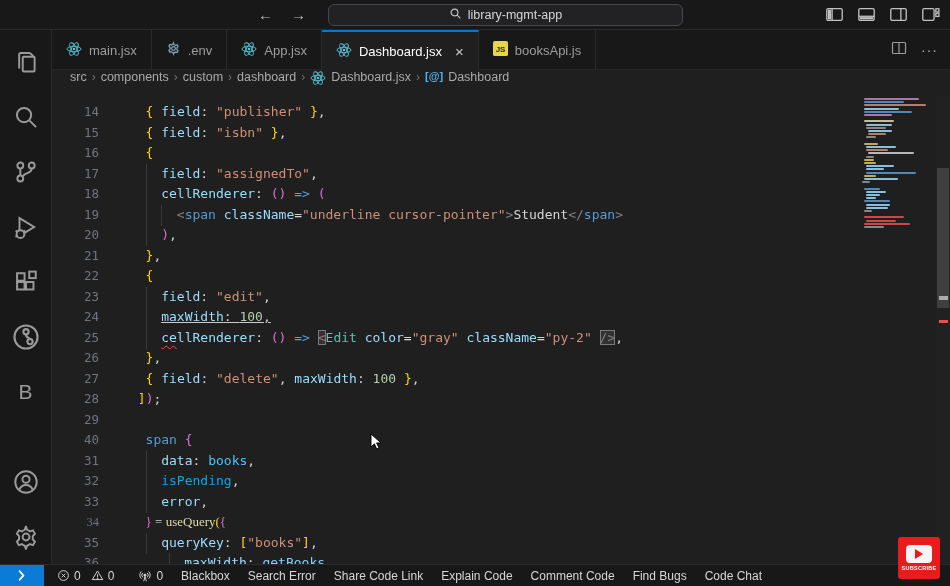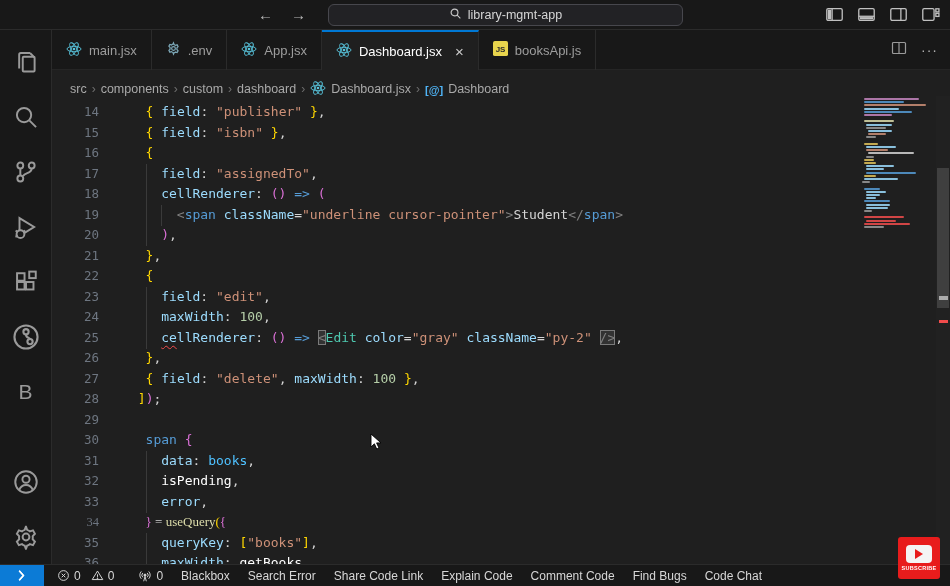--- a/index.html
+++ b/index.html
@@ -29,21 +29,21 @@
   .abitem .btxt { font-size:21px; color:#9a9a9a; font-family:"Liberation Sans",sans-serif; }
   .editorcol { flex:1; display:flex; flex-direction:column; min-width:0; }
   
   .tabbar { height:40px; background:#181818; display:flex; border-bottom:1px solid #252525; }
   .tab { height:40px; display:flex; align-items:center; gap:7px; padding:0 14px;
     border-right:1px solid #2b2b2b; color:#9d9d9d; font-size:13px; white-space:nowrap; }
   .tab.active { background:#1f1f1f; color:#ffffff; border-top:2px solid #0078d4; }
   .tab .close { margin-left:6px; font-size:15px; color:#cccccc; }
   .tabctrl { margin-left:auto; display:flex; align-items:center; gap:14px; padding-right:12px; color:#b0b0b0; }
   
-  .breadcrumbs { height:26px; background:#1f1f1f; display:flex; align-items:flex-end;
+  .breadcrumbs { height:26px; background:#1f1f1f; display:flex; align-items:flex-start;
     padding-left:18px; gap:5px; color:#a9a9a9; font-size:12.5px; }
   .breadcrumbs .sep { color:#6e6e6e; font-size:12px; }
   .breadcrumbs .bcicon { display:flex; align-items:center; }
   .symtag { color:#4fb4f6; font-size:11px; font-weight:bold; }
   
   .codewrap { position:relative; flex:1; background:#1f1f1f; overflow:hidden;
     font-family:"DejaVu Sans Mono", monospace; font-size:13px; }
   .cl { position:absolute; left:0; right:0; height:21px; display:flex; }
   .ln { width:78px; flex:none; text-align:right; padding-right:31px; color:#6e7681;
     line-height:20.5px; font-size:12.5px; }
@@ -299,21 +299,21 @@
           <div class="cl" style="top: 170px;">
             <div class="ln">22</div>
             <div class="ct" style="padding-left: 15.6px;"><span class="tok" style="color: rgb(255, 215, 0);">{</span></div>
           </div>
           <div class="cl" style="top: 190.5px;">
             <div class="ln">23</div>
             <div class="ct" style="padding-left: 31.2px;"><div class="guide" style="left: 15.6px;"></div><span class="tok" style="color: rgb(156, 220, 254);">field</span><span class="tok" style="color: rgb(212, 212, 212);">: </span><span class="tok" style="color: rgb(206, 145, 120);">"edit"</span><span class="tok" style="color: rgb(212, 212, 212);">,</span></div>
           </div>
           <div class="cl" style="top: 211px;">
             <div class="ln">24</div>
-            <div class="ct" style="padding-left: 31.2px;"><div class="guide" style="left: 15.6px;"></div><span class="tok" style="color: rgb(156, 220, 254);">maxWidth</span><span class="tok" style="color: rgb(212, 212, 212);">: </span><span class="tok" style="color: rgb(181, 206, 168);">100</span><span class="tok" style="color: rgb(212, 212, 212);">,</span></div>
+            <div class="ct" style="padding-left: 31.2px; text-decoration: underline;"><div class="guide" style="left: 15.6px;"></div><span class="tok" style="color: rgb(156, 220, 254);">maxWidth</span><span class="tok" style="color: rgb(212, 212, 212);">: </span><span class="tok" style="color: rgb(181, 206, 168);">100</span><span class="tok" style="color: rgb(212, 212, 212);">,</span></div>
           </div>
           <div class="cl" style="top: 231.5px;">
             <div class="ln">25</div>
             <div class="ct" style="padding-left: 31.2px;"><div class="guide" style="left: 15.6px;"></div><span class="tok sq" style="color: rgb(156, 220, 254);">ce</span><span class="tok" style="color: rgb(156, 220, 254);">llRenderer</span><span class="tok" style="color: rgb(212, 212, 212);">: </span><span class="tok" style="color: rgb(218, 112, 214);">()</span><span class="tok" style="color: rgb(212, 212, 212);"> </span><span class="tok" style="color: rgb(86, 156, 214);">=&gt;</span><span class="tok" style="color: rgb(212, 212, 212);"> </span><span class="tok box" style="color: rgb(128, 128, 128);">&lt;</span><span class="tok" style="color: rgb(78, 201, 176);">Edit</span><span class="tok" style="color: rgb(212, 212, 212);"> </span><span class="tok" style="color: rgb(156, 220, 254);">color</span><span class="tok" style="color: rgb(212, 212, 212);">=</span><span class="tok" style="color: rgb(206, 145, 120);">"gray"</span><span class="tok" style="color: rgb(212, 212, 212);"> </span><span class="tok" style="color: rgb(156, 220, 254);">className</span><span class="tok" style="color: rgb(212, 212, 212);">=</span><span class="tok" style="color: rgb(206, 145, 120);">"py-2"</span><span class="tok" style="color: rgb(212, 212, 212);"> </span><span class="tok box" style="color: rgb(128, 128, 128);">/&gt;</span><span class="tok" style="color: rgb(212, 212, 212);">,</span></div>
           </div>
           <div class="cl" style="top: 252px;">
             <div class="ln">26</div>
             <div class="ct" style="padding-left: 15.6px;"><span class="tok" style="color: rgb(255, 215, 0);">}</span><span class="tok" style="color: rgb(212, 212, 212);">,</span></div>
           </div>
           <div class="cl" style="top: 272.5px;">
@@ -322,46 +322,46 @@
           </div>
           <div class="cl" style="top: 293px;">
             <div class="ln">28</div>
             <div class="ct" style="padding-left: 7.8px;"><span class="tok" style="color: rgb(255, 215, 0);">]</span><span class="tok" style="color: rgb(218, 112, 214);">)</span><span class="tok" style="color: rgb(212, 212, 212);">;</span></div>
           </div>
           <div class="cl" style="top: 313.5px;">
             <div class="ln">29</div>
             <div class="ct" style="padding-left: 0px;"></div>
           </div>
           <div class="cl" style="top: 334px;">
-            <div class="ln">30</div>
+            <div class="ln">40</div>
             <div class="ct" style="padding-left: 15.6px;"><span class="tok" style="color: rgb(86, 156, 214);">span</span><span class="tok" style="color: rgb(212, 212, 212);"> </span><span class="tok" style="color: rgb(218, 112, 214);">{</span></div>
           </div>
           <div class="cl" style="top: 354.5px;">
             <div class="ln">31</div>
             <div class="ct" style="padding-left: 31.2px;"><div class="guide" style="left: 15.6px;"></div><span class="tok" style="color: rgb(156, 220, 254);">data</span><span class="tok" style="color: rgb(212, 212, 212);">: </span><span class="tok" style="color: rgb(79, 193, 255);">books</span><span class="tok" style="color: rgb(212, 212, 212);">,</span></div>
           </div>
           <div class="cl" style="top: 375px;">
             <div class="ln">32</div>
-            <div class="ct" style="padding-left: 31.2px;"><div class="guide" style="left: 15.6px;"></div><span class="tok" style="color: #ffffff;">isPending</span><span class="tok" style="color: rgb(212, 212, 212);">,</span></div>
+            <div class="ct" style="padding-left: 31.2px;"><div class="guide" style="left: 15.6px;"></div><span class="tok" style="color: #0ea5e9;">isPending</span><span class="tok" style="color: rgb(212, 212, 212);">,</span></div>
           </div>
           <div class="cl" style="top: 395.5px;">
             <div class="ln">33</div>
             <div class="ct" style="padding-left: 31.2px;"><div class="guide" style="left: 15.6px;"></div><span class="tok" style="color: rgb(156, 220, 254);">error</span><span class="tok" style="color: rgb(212, 212, 212);">,</span></div>
           </div>
           <div class="cl" style="top: 416px; font-family: Liberation Serif, serif;">
             <div class="ln">34</div>
             <div class="ct" style="padding-left: 15.6px;"><span class="tok" style="color: rgb(218, 112, 214);">}</span><span class="tok" style="color: rgb(212, 212, 212);"> = </span><span class="tok" style="color: rgb(220, 220, 170);">useQuery</span><span class="tok" style="color: rgb(255, 215, 0);">(</span><span class="tok" style="color: rgb(218, 112, 214);">{</span></div>
           </div>
           <div class="cl" style="top: 436.5px;">
             <div class="ln">35</div>
             <div class="ct" style="padding-left: 31.2px;"><div class="guide" style="left: 15.6px;"></div><span class="tok" style="color: rgb(156, 220, 254);">queryKey</span><span class="tok" style="color: rgb(212, 212, 212);">: </span><span class="tok" style="color: rgb(255, 215, 0);">[</span><span class="tok" style="color: rgb(206, 145, 120);">"books"</span><span class="tok" style="color: rgb(255, 215, 0);">]</span><span class="tok" style="color: rgb(212, 212, 212);">,</span></div>
           </div>
-          <div class="cl" style="top: 457px;">
+          <div class="cl" style="top: 457px; gap: 23px;">
             <div class="ln">36</div>
-            <div class="ct" style="padding-left: 31.2px;"><div class="guide" style="left: 15.6px;"></div><span class="tok" style="color: rgb(156, 220, 254);">maxWidth</span><span class="tok" style="color: rgb(212, 212, 212);">: </span><span class="tok" style="color: #ffffff;">getBooks</span><span class="tok" style="color: rgb(212, 212, 212);">,</span></div>
+            <div class="ct" style="padding-left: 31.2px;"><div class="guide" style="left: 15.6px;"></div><span class="tok" style="color: rgb(156, 220, 254);">maxWidth</span><span class="tok" style="color: rgb(212, 212, 212);">: </span><span class="tok" style="color: #7dd3fc;">getBooks</span><span class="tok" style="color: rgb(212, 212, 212);">,</span></div>
           </div>
         </div>
       <div class="minimap" id="minimap">
           <div class="mmrow" style="top: 0px; left: 2px; width: 55px; background: rgb(197, 134, 192); opacity: 0.85;"></div>
           <div class="mmrow" style="top: 3.2px; left: 2px; width: 40px; background: rgb(86, 156, 214); opacity: 0.85;"></div>
           <div class="mmrow" style="top: 6.4px; left: 2px; width: 62px; background: rgb(206, 145, 120); opacity: 0.85;"></div>
           <div class="mmrow" style="top: 9.6px; left: 2px; width: 35px; background: rgb(156, 220, 254); opacity: 0.85;"></div>
           <div class="mmrow" style="top: 12.8px; left: 2px; width: 48px; background: rgb(86, 156, 214); opacity: 0.85;"></div>
           <div class="mmrow" style="top: 16px; left: 2px; width: 28px; background: rgb(197, 134, 192); opacity: 0.85;"></div>
           <div class="mmrow" style="top: 22.4px; left: 2px; width: 30px; background: rgb(220, 220, 170); opacity: 0.85;"></div>

